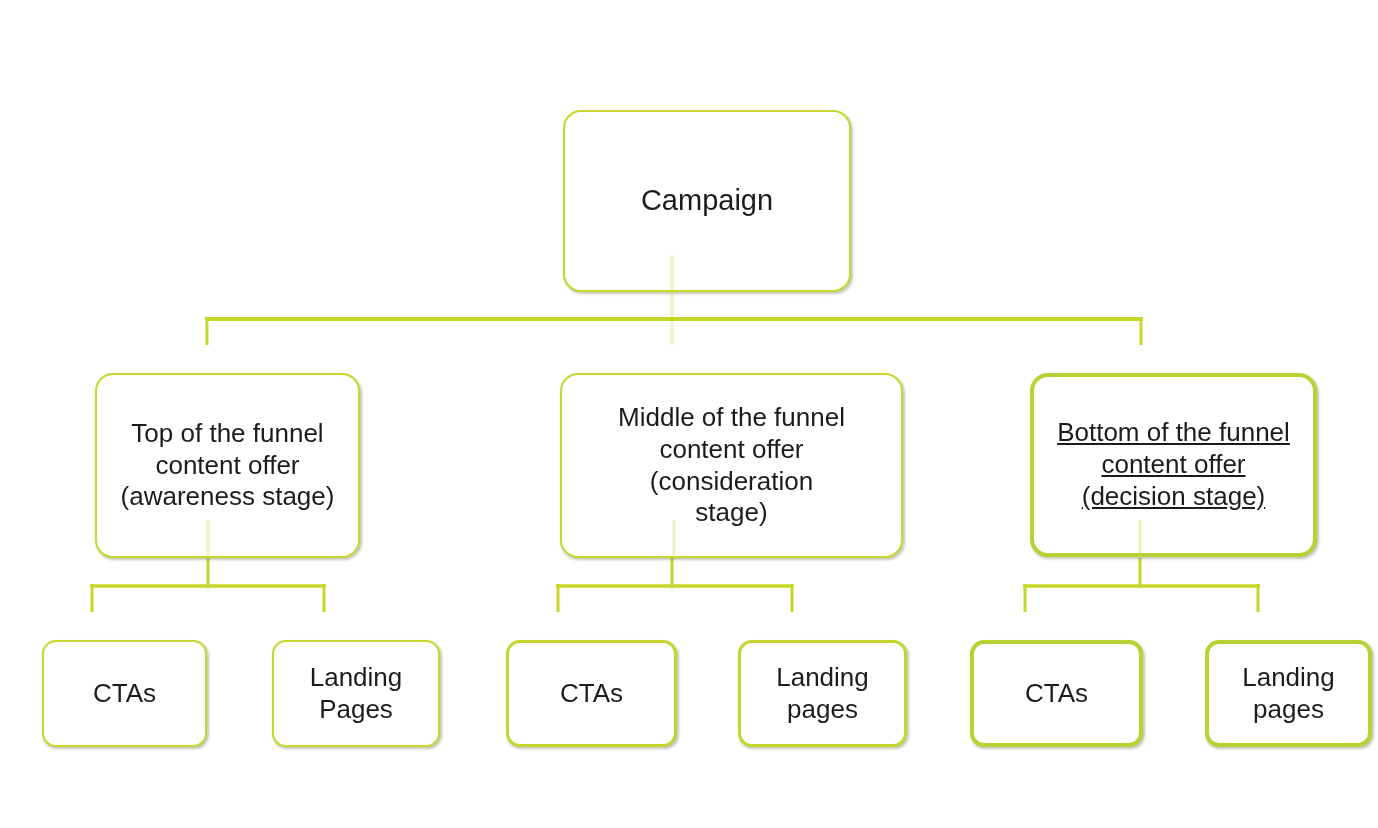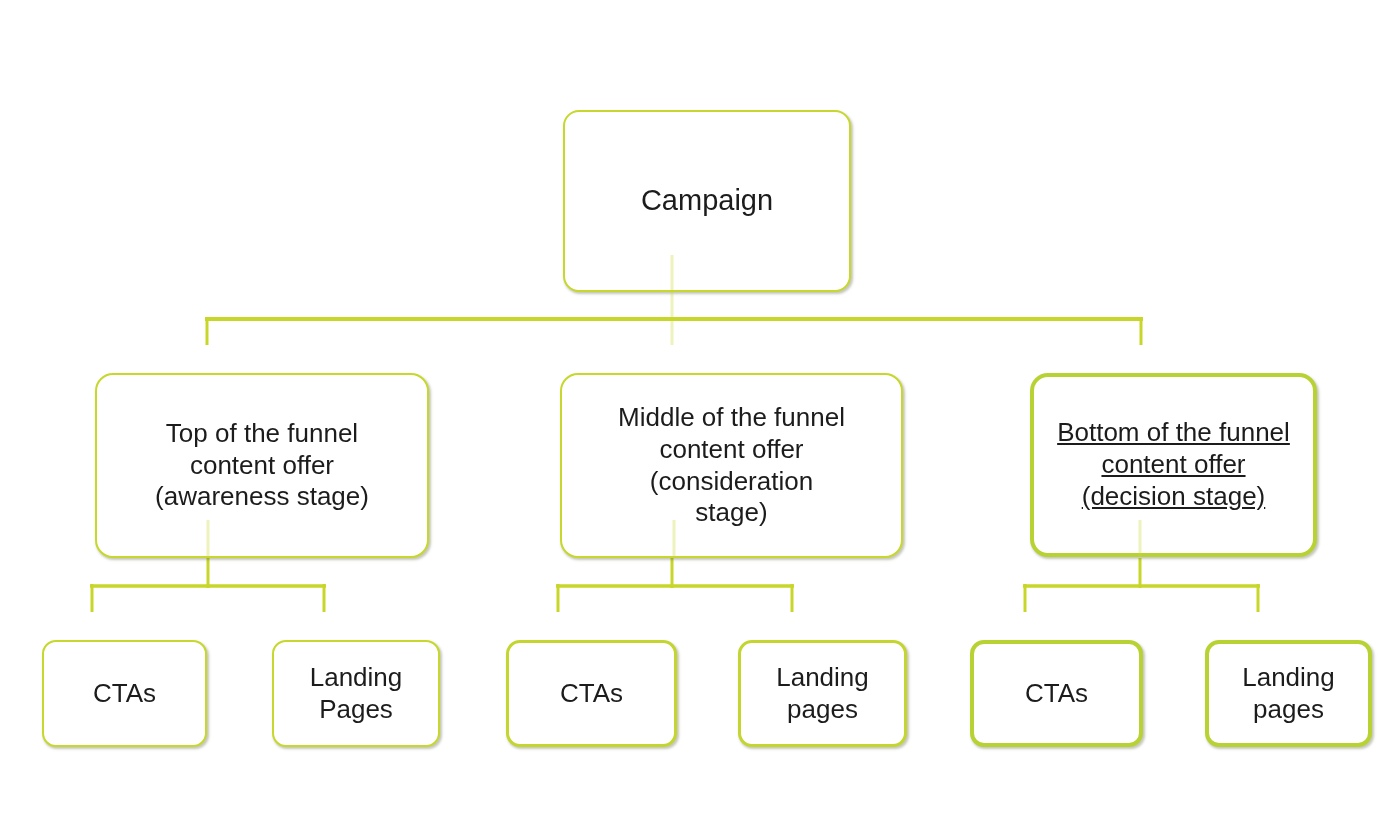--- a/index.html
+++ b/index.html
@@ -32,23 +32,23 @@
     border-radius: 18px;
     display: flex;
     align-items: center;
     justify-content: center;
     text-align: center;
     color: #1c1c1c;
     white-space: pre-line;
     line-height: 1.23;
     box-shadow: 1.5px 2px 2.5px rgba(90, 95, 60, 0.35);
   }
-  .node.root      { left: 563px;  top: 110px; width: 288px; height: 182px; font-size: 29px; border-radius: 16px; }
+  .node.root      { left: 563px;  top: 110px; width: 288px; height: 182px; font-size: 29px; }
   .node.branch    { font-size: 26px; }
-  .node.branch-a  { left: 95px;   top: 373px; width: 334px; height: 185px; }
+  .node.branch-a  { left: 95px;   top: 373px; width: 265px; height: 185px; }
   .node.branch-b  { left: 560px;  top: 373px; width: 343px; height: 185px; }
   .node.branch-c  { left: 1030px; top: 373px; width: 287px; height: 184px; border-width: 4px; border-color: #b9d233; text-decoration: underline; }
   .node.leaf      { font-size: 26px; border-radius: 14px; }
   .node.g1        { border-width: 2px; }
   .node.g2        { border-width: 3px; border-color: #c3d52e; }
   .node.g3        { border-width: 4px; border-color: #b9d233; }
   .node.leaf-1a   { left: 42px;   top: 640px; width: 165px; height: 107px; }
   .node.leaf-1b   { left: 272px;  top: 640px; width: 168px; height: 107px; }
   .node.leaf-2a   { left: 506px;  top: 640px; width: 171px; height: 107px; }
   .node.leaf-2b   { left: 738px;  top: 640px; width: 169px; height: 107px; }

